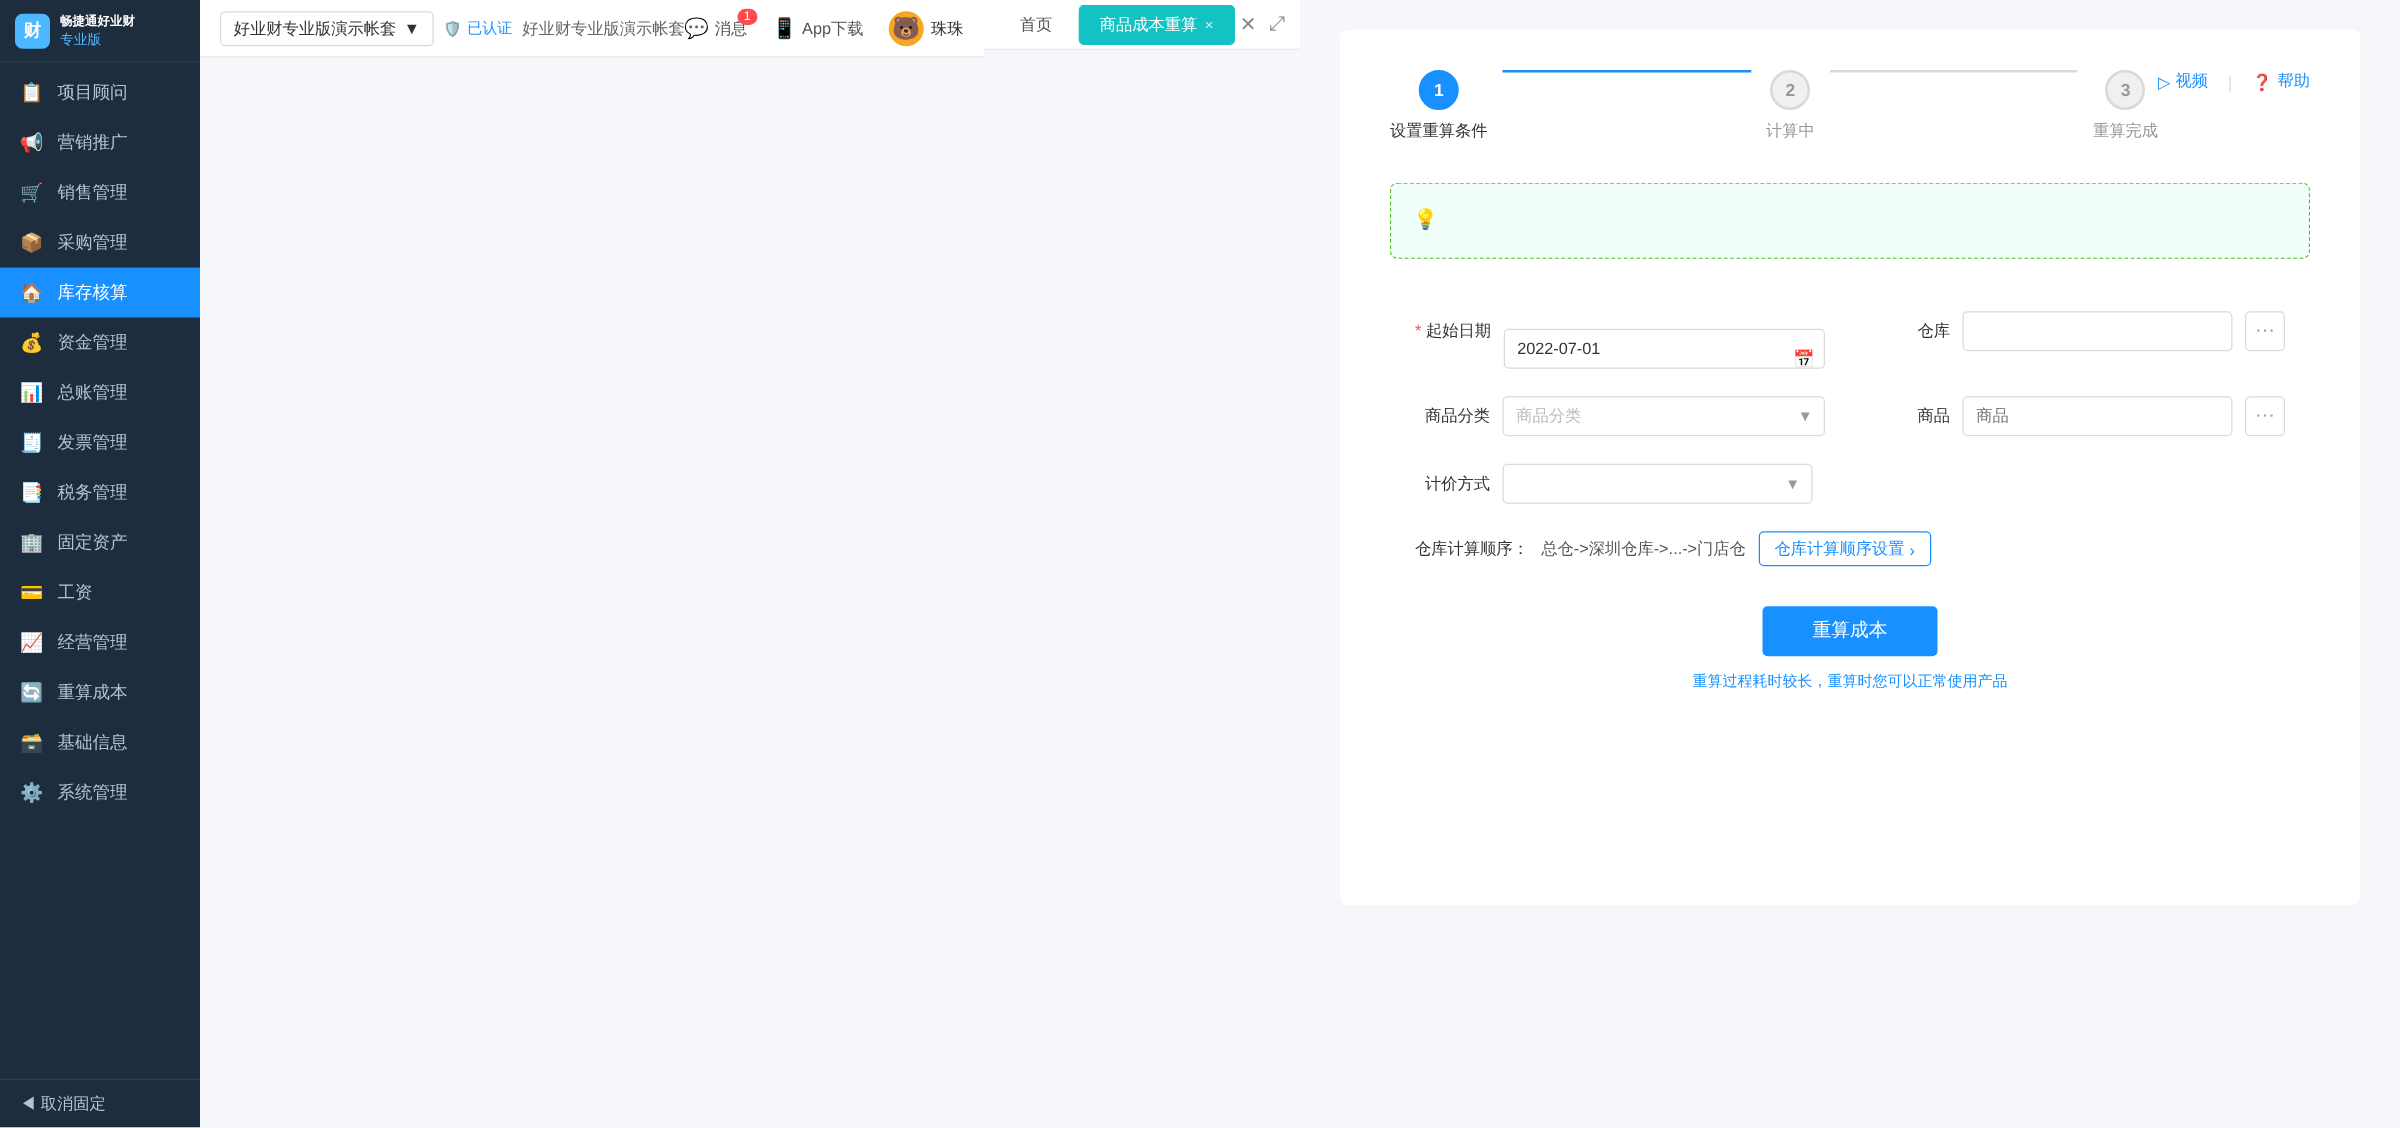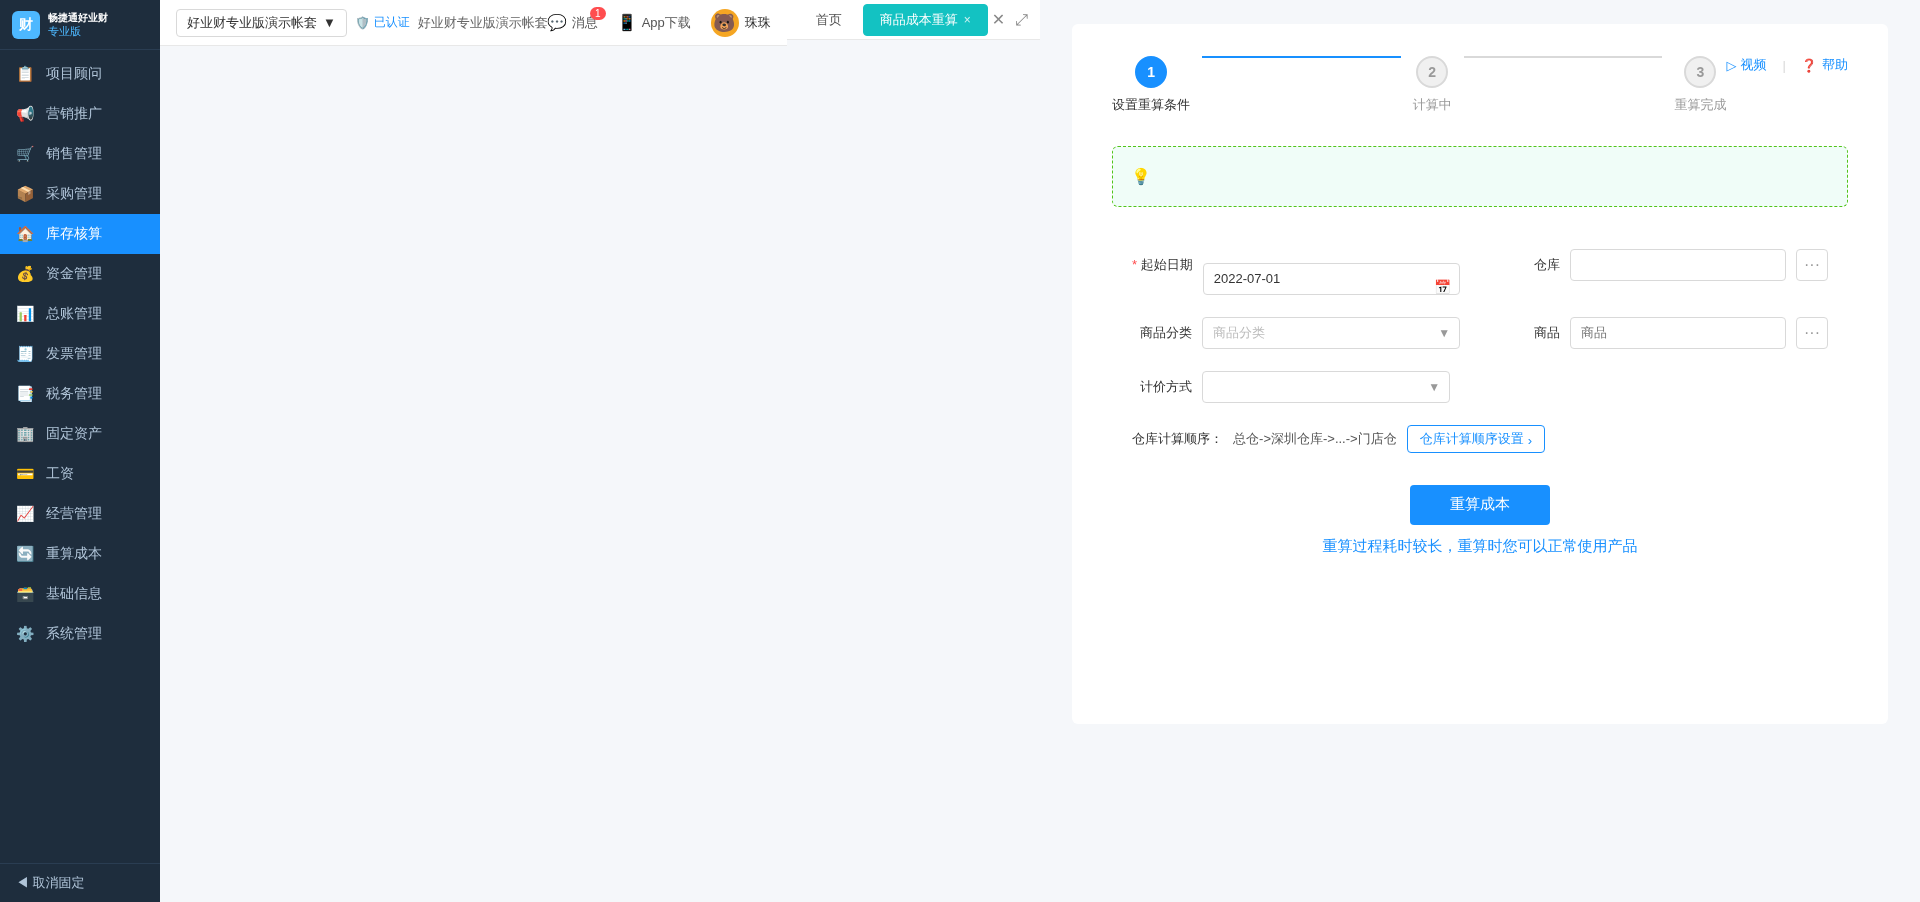--- a/index.html
+++ b/index.html
@@ -439,21 +439,21 @@
       color: white;
       border: none;
       border-radius: 4px;
       padding: 8px 40px;
       font-size: 15px;
       cursor: pointer;
       height: 40px;
       min-width: 120px;
     }
     .submit-note {
-      font-size: 15px;
+      font-size: 12px;
       color: #1890ff;
     }
 
     
     .steps-container {
       display: flex;
       align-items: flex-start;
       margin-bottom: 32px;
     }
     .steps-main {

